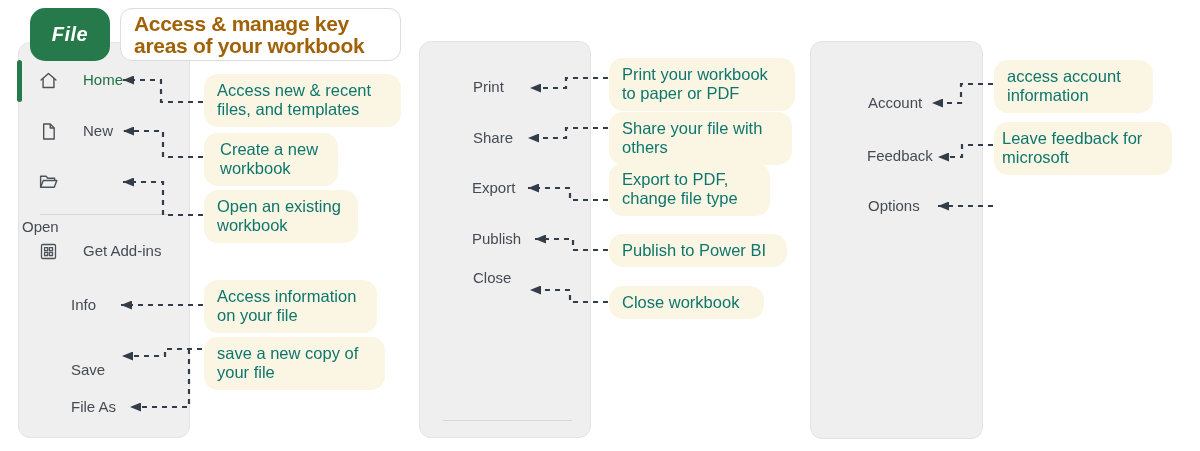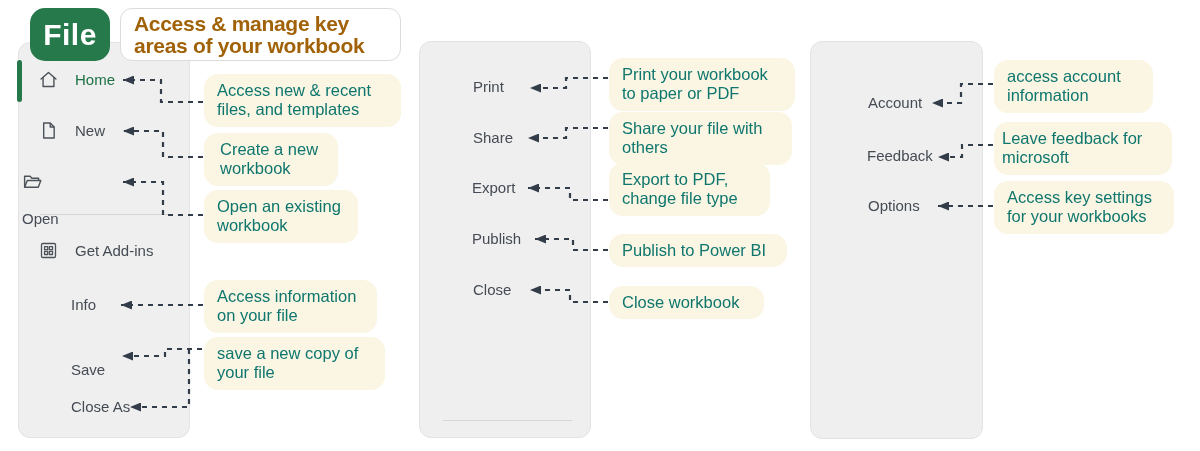--- a/index.html
+++ b/index.html
@@ -12,48 +12,48 @@
   .panel-left   { left:18px;  top:42px; width:172px; height:396px; }
   .panel-middle { left:419px; top:41px; width:172px; height:397px; }
   .panel-right  { left:810px; top:41px; width:173px; height:398px; }
 
   .divider { position:absolute; height:1px; background:#d6d6d6; }
   .divider-left   { left:40px;  top:214px; width:130px; }
   .divider-middle { left:443px; top:420px; width:129px; }
 
   
   .file-btn { position:absolute; left:30px; top:8px; width:80px; height:53px;
-    background:#26794a; border-radius:15px; color:#ffffff; font-size:30px; font-weight:bold;
-    display:flex; align-items:center; justify-content:center; letter-spacing:0.5px; }
+    background:#26794a; border-radius:15px; color:#ffffff; font-size:20px; font-weight:bold;
+    display:flex; align-items:center; justify-content:center; letter-spacing:0.5px;font-style:italic; }
   .title-box { position:absolute; left:120px; top:8px; width:281px; height:53px;
     background:#ffffff; border:1px solid #dcdcdc; border-radius:12px;
     padding:4px 0 0 13px; color:#a16207; font-size:21px; font-weight:bold;
     line-height:1.07; letter-spacing:-0.3px; }
 
   
-  .menu-item { position:absolute; display:flex; align-items:flex-start; gap:16px;
+  .menu-item { position:absolute; display:flex; align-items:flex-end; gap:24px;
     height:22px; font-size:15px; color:#454b54; cursor:default; }
   .menu-item .mi-icon { width:21px; height:21px; color:#4c525a; display:inline-flex; }
   .menu-item .mi-icon svg { width:21px; height:21px; }
   .mi-label { white-space:nowrap; line-height:22px; }
   .green-label { color:#1e7145; }
 
   .pos-home    { left:38px; top:69px; }
   .pos-new     { left:38px; top:120px; }
   .pos-open    { left:22px; top:171px;flex-direction:column; }
   .pos-addins  { left:38px; top:240px; }
   .pos-info    { left:71px; top:294px; }
   .pos-save    { left:71px; top:359px; }
   .pos-saveas  { left:71px; top:396px; }
 
   .pos-print   { left:473px; top:76px; }
   .pos-share   { left:473px; top:127px; }
   .pos-export  { left:472px; top:177px; }
   .pos-publish { left:472px; top:228px; }
-  .pos-close   { left:473px; top:279px; }
+  .pos-close   { left:473px; top:267px; }
 
   .pos-account  { left:868px; top:92px; }
   .pos-feedback { left:867px; top:145px; }
   .pos-options  { left:868px; top:195px; }
 
   .accent-bar { position:absolute; left:17px; top:60px; width:5px; height:42px;
     background:#26794a; border-radius:3px; }
 
   
   .callout { position:absolute; background:#faf6e3; border-radius:14px;
@@ -159,21 +159,21 @@
     <span class="mi-label">Get Add-ins</span>
   </div>
 
   <div class="menu-item pos-info">
     <span class="mi-label">Info</span>
   </div>
   <div class="menu-item pos-save">
     <span class="mi-label">Save</span>
   </div>
   <div class="menu-item pos-saveas">
-    <span class="mi-label">Close As</span>
+    <span class="mi-label">File As</span>
   </div>
 
   <div class="menu-item pos-print">
     <span class="mi-label">Print</span>
   </div>
   <div class="menu-item pos-share">
     <span class="mi-label">Share</span>
   </div>
   <div class="menu-item pos-export">
     <span class="mi-label">Export</span>
@@ -202,15 +202,14 @@
   <div class="callout co-l5">save a new copy of your file</div>
 
   <div class="callout co-m1">Print your workbook to paper or PDF</div>
   <div class="callout co-m2">Share your file with others</div>
   <div class="callout co-m3">Export to PDF, change file type</div>
   <div class="callout co-m4">Publish to Power BI</div>
   <div class="callout co-m5">Close workbook</div>
 
   <div class="callout co-r1">access account information</div>
   <div class="callout co-r2">Leave feedback for microsoft</div>
-  <div class="callout co-r3">Access key settings for your workbooks</div>
 
 </div>
 
 </body></html>

